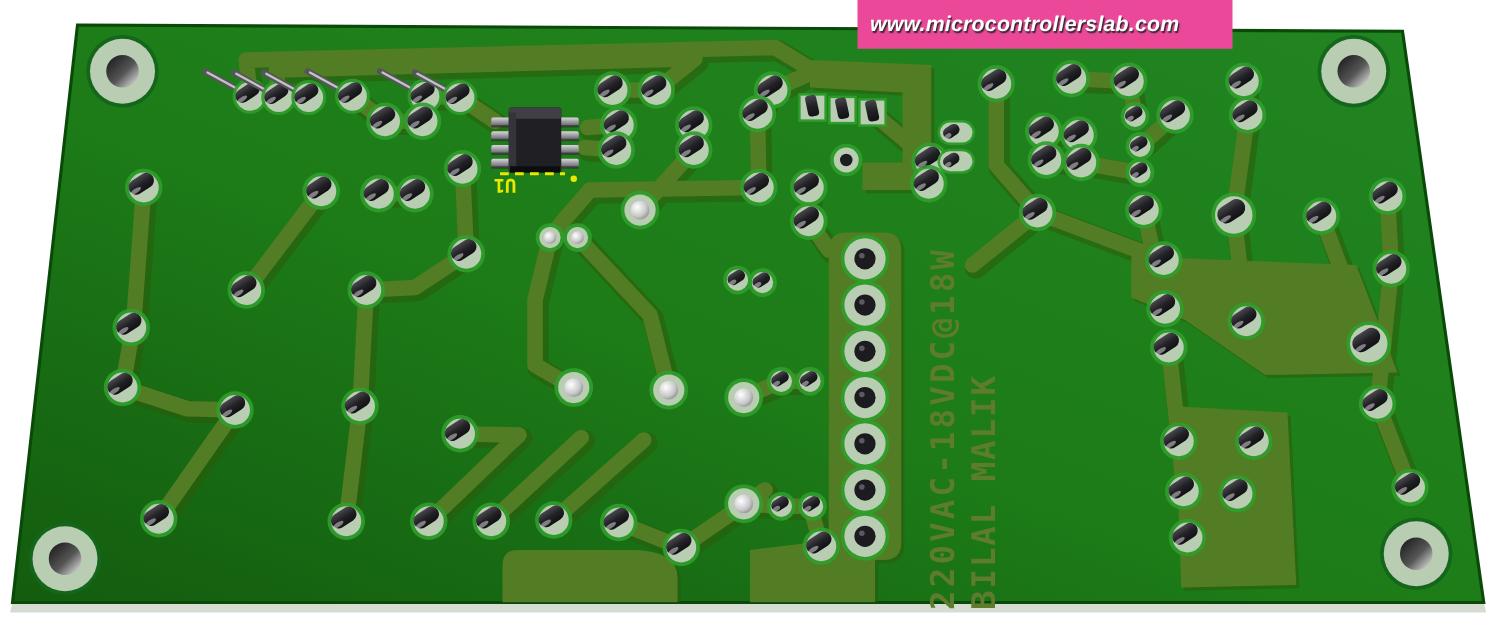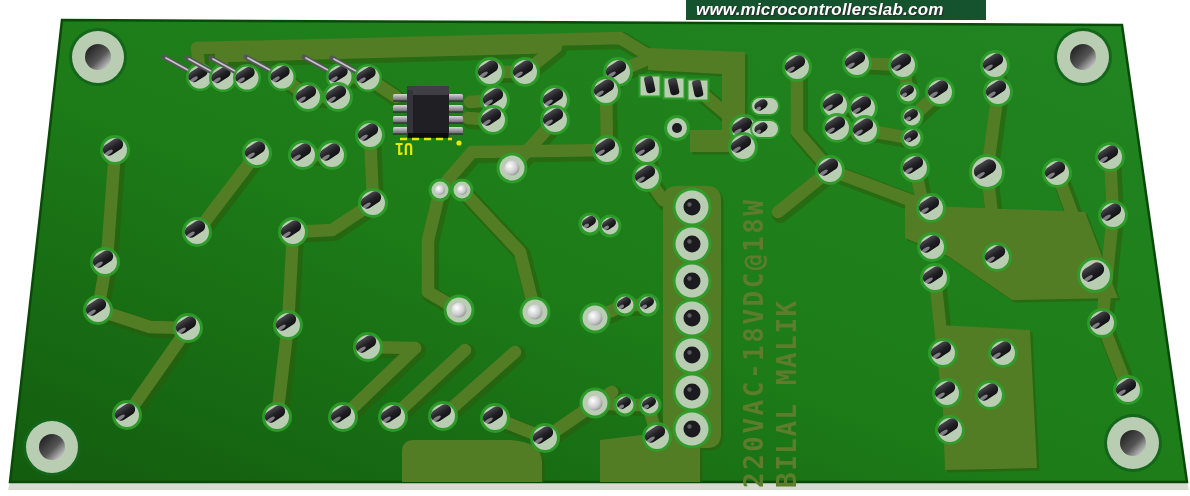--- a/index.html
+++ b/index.html
@@ -1,19 +1,19 @@
 <!DOCTYPE html>
 <html><head>
 <meta charset="utf-8">
 <style>
   html,body{margin:0;padding:0;background:#ffffff;}
   #stage{position:relative;width:1190px;height:496px;overflow:hidden;background:#ffffff;
          font-family:"Liberation Sans",sans-serif;}
   #pcb-svg{position:absolute;left:0;top:0;}
-  #watermark{position:absolute;left:686px;top:0;width:300px;height:20px;background:#14532d;
+  #watermark{position:absolute;left:686px;top:0;width:300px;height:39px;background:#ec4899;
              display:flex;align-items:center;z-index:5;}
   #watermark span{color:#ffffff;font:italic bold 17px "Liberation Sans",sans-serif;
                   padding-left:10px;letter-spacing:.2px;white-space:nowrap;
                   text-shadow:1px 1px 1px #2a2a2a;}
   .brd-label{font-family:"DejaVu Sans Mono",monospace;font-weight:bold;}
 </style>
 </head>
 <body>
 
 <div id="stage">

